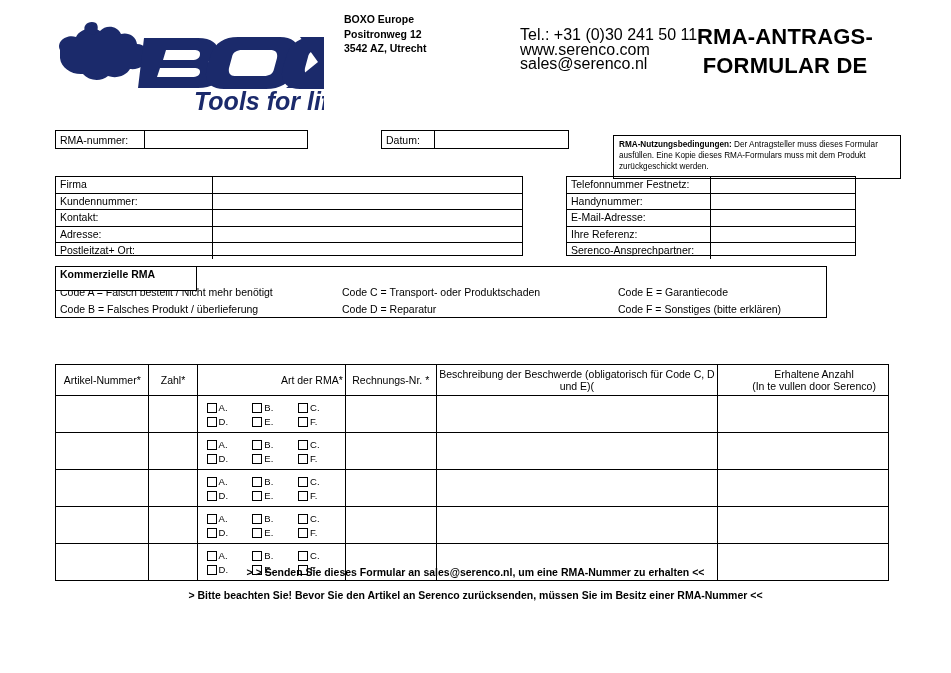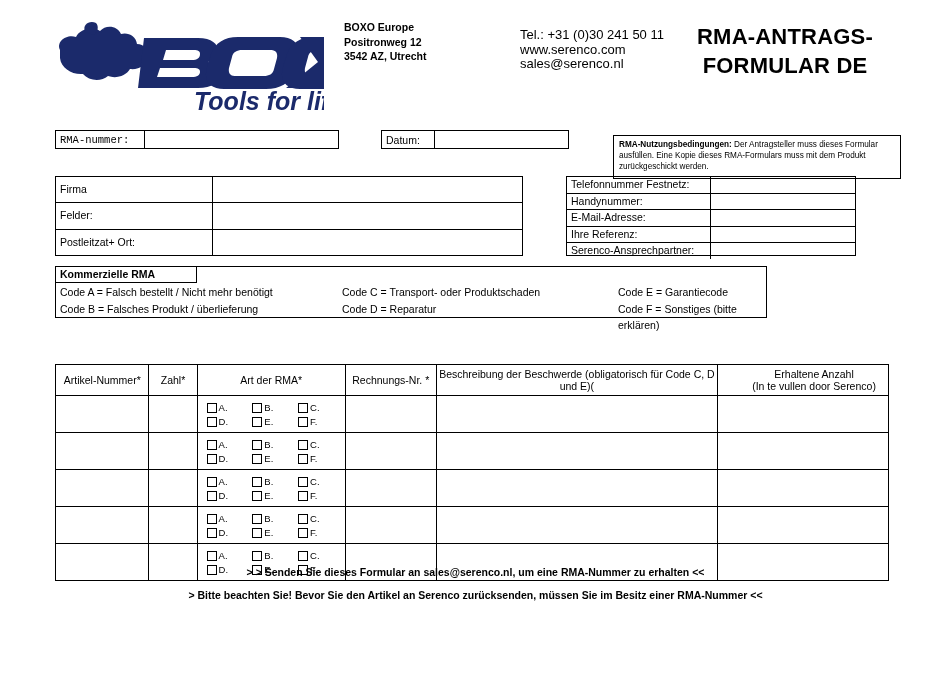--- a/index.html
+++ b/index.html
@@ -3,22 +3,22 @@
 <meta charset="utf-8">
 <style>
   html,body{margin:0;padding:0;background:#ffffff;}
   body{width:951px;height:673px;font-family:"Liberation Sans",sans-serif;color:#000;position:relative;overflow:hidden;}
   .page{position:relative;width:951px;height:673px;}
 
   
   .header{position:absolute;left:0;top:0;width:951px;height:118px;}
   .logo{position:absolute;left:52px;top:20px;width:272px;height:92px;}
   .logo svg{display:block;}
-  .addr{position:absolute;left:344px;top:20px;font-size:10.5px;line-height:14.5px;font-weight:bold;}
-  .contact{position:absolute;left:520px;top:28px;font-size:13px;line-height:14.5px;}
+  .addr{position:absolute;left:344px;top:12px;font-size:10.5px;line-height:14.5px;font-weight:bold;}
+  .contact{position:absolute;left:520px;top:28px;font-size:16px;line-height:14.5px;}
   .doc-title{position:absolute;left:640px;top:22px;width:290px;text-align:center;font-size:22px;font-weight:bold;line-height:29px;letter-spacing:0.2px;}
 
   
   .fbox{position:absolute;border:1.6px solid #000;box-sizing:border-box;background:#fff;}
   .flabel{position:absolute;border-right:1.6px solid #000;box-sizing:border-box;font-size:10.5px;
           display:flex;align-items:center;padding-left:4px;height:100%;top:0;left:0;}
   .fval{position:absolute;height:100%;top:0;box-sizing:border-box;}
 
   
   #rma-row{top:130px;}
@@ -29,22 +29,22 @@
   
   .itab{position:absolute;border:1.6px solid #000;box-sizing:border-box;border-collapse:collapse;}
   .itab table{border-collapse:collapse;width:100%;height:100%;}
   .itab td{border:0.8px solid #000;font-size:10.5px;padding:0 0 0 4px;height:15.6px;line-height:15.6px;}
   .itab td.lab{border-left:0;}
   .itab tr:first-child td{border-top:0;}
   .itab tr:last-child td{border-bottom:0;}
   .itab td:last-child{border-right:0;}
 
   
-  .krma-tab{position:absolute;left:55px;top:266px;width:712px;height:52px;border:1.6px solid #000;box-sizing:border-box;}
-  .krma-title{position:absolute;left:55px;top:266px;width:142px;height:17px;border:1.6px solid #000;
+  .krma-tab{position:absolute;left:55px;top:266px;width:772px;height:52px;border:1.6px solid #000;box-sizing:border-box;}
+  .krma-title{position:absolute;left:55px;top:266px;width:142px;height:25px;border:1.6px solid #000;
               box-sizing:border-box;background:#fff;font-size:10.5px;font-weight:bold;padding-left:4px;line-height:14px;z-index:3;}
   .codes{position:absolute;left:0;top:17px;width:100%;height:34px;}
   .code-col{position:absolute;font-size:10.5px;line-height:16.5px;}
 
   
   .note{position:absolute;left:57px;top:343px;font-size:10.5px;font-style:italic;font-weight:bold;}
 
   
   .mtab{position:absolute;left:55px;top:364px;width:834px;border:1.6px solid #000;box-sizing:border-box;}
   .mtab table{border-collapse:collapse;width:100%;}
@@ -109,21 +109,21 @@
       <div>www.serenco.com</div>
       <div>sales@serenco.nl</div>
     </div>
 
     <div class="doc-title">
       <div>RMA-ANTRAGS-</div>
       <div>FORMULAR  DE</div>
     </div>
   </div>
 
-  <div class="fbox" id="rma-row" style="left:55px;top:130px;width:284px;height:19px;font-family:Liberation Mono, monospace;">
+  <div class="fbox" id="rma-row" style="left:55px;top:130px;width:253px;height:19px;">
     <div class="flabel" style="width:89px;">RMA-nummer:</div>
     <div class="fval" style="left:89px;width:199px;"></div>
   </div>
 
   <div class="fbox" style="left:381px;top:130px;width:188px;height:19px;">
     <div class="flabel" style="width:53px;">Datum:</div>
     <div class="fval" style="left:53px;width:135px;"></div>
   </div>
 
   <div class="cond">
@@ -131,21 +131,29 @@
   </div>
 
   <div class="itab" style="left:55px;top:176px;width:468px;height:80px;">
     <table>
       <tbody>
         <tr>
             <td class="lab" style="width:152px;">Firma</td>
             <td></td>
           </tr>
         <tr>
-            <td class="lab" style="width:152px;">Felder:</td>
+            <td class="lab" style="width:152px;">Kundennummer:</td>
+            <td></td>
+          </tr>
+        <tr>
+            <td class="lab" style="width:152px;">Kontakt:</td>
+            <td></td>
+          </tr>
+        <tr>
+            <td class="lab" style="width:152px;">Adresse:</td>
             <td></td>
           </tr>
         <tr>
             <td class="lab" style="width:152px;">Postleitzat+ Ort:</td>
             <td></td>
           </tr>
       </tbody>
     </table>
   </div>
 
@@ -194,21 +202,21 @@
   </div>
   <div class="krma-title">Kommerzielle RMA</div>
 
 
   <div class="mtab">
     <table>
       <thead>
         <tr>
           <th style="width:93px;">Artikel-Nummer*</th>
           <th style="width:45px;">Zahl*</th>
-          <th style="width:155px;">Art der RMA*</th>
+          <th style="width:155px;text-align:right;">Art der RMA*</th>
           <th style="width:89px;">Rechnungs-Nr. *</th>
           <th style="width:298px;">Beschreibung der Beschwerde (obligatorisch für Code C, D und E)(</th>
           <th style="width:154px;padding-left:24px;">
             <div>Erhaltene Anzahl</div>
             <div>(In te vullen door Serenco)</div>
           </th>
         </tr>
       </thead>
       <tbody>
         <tr>

